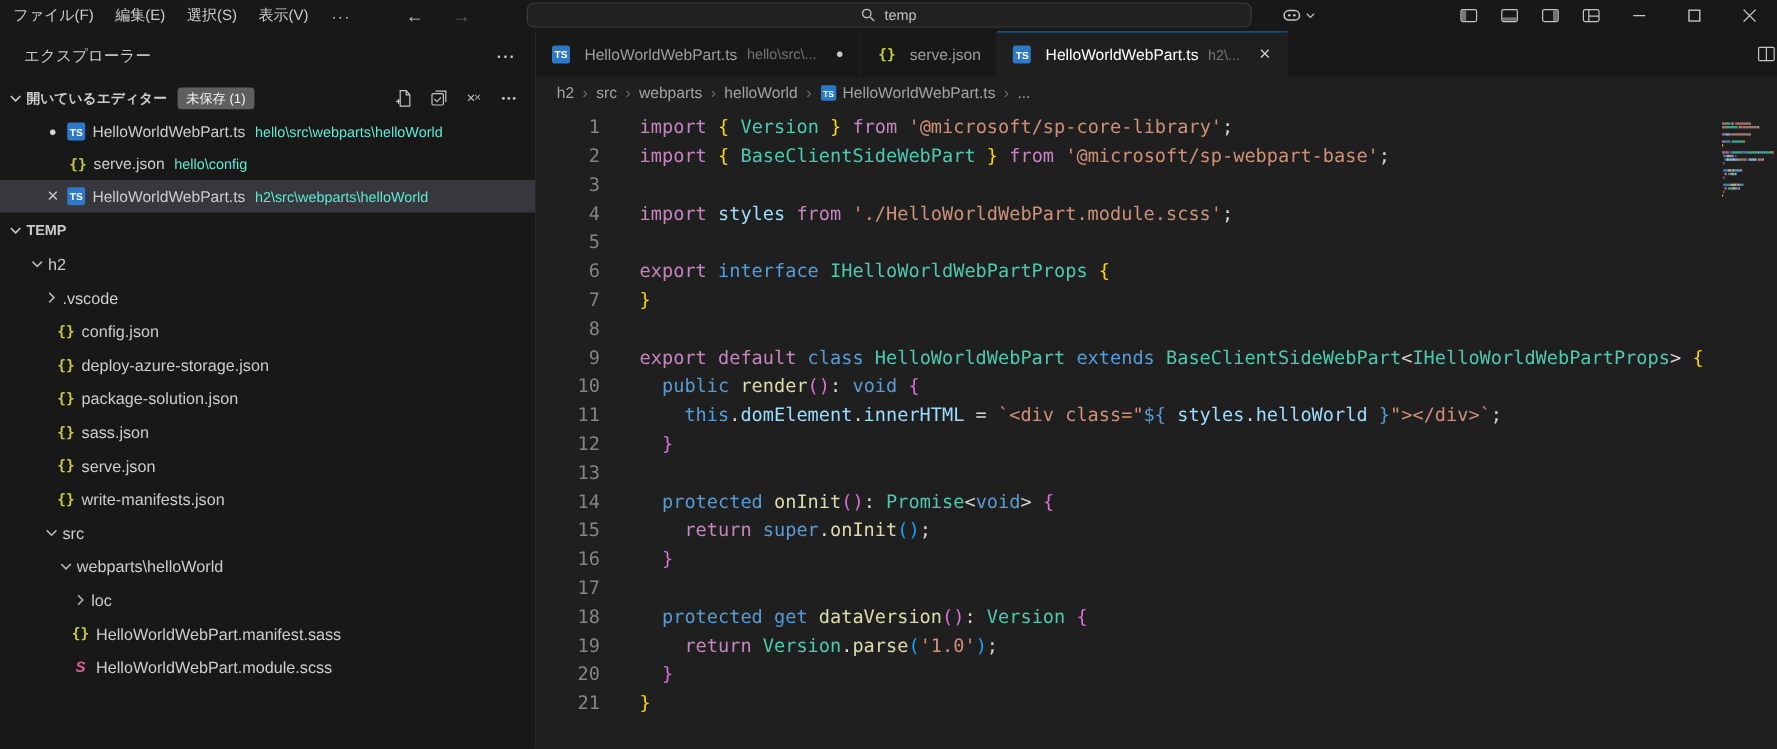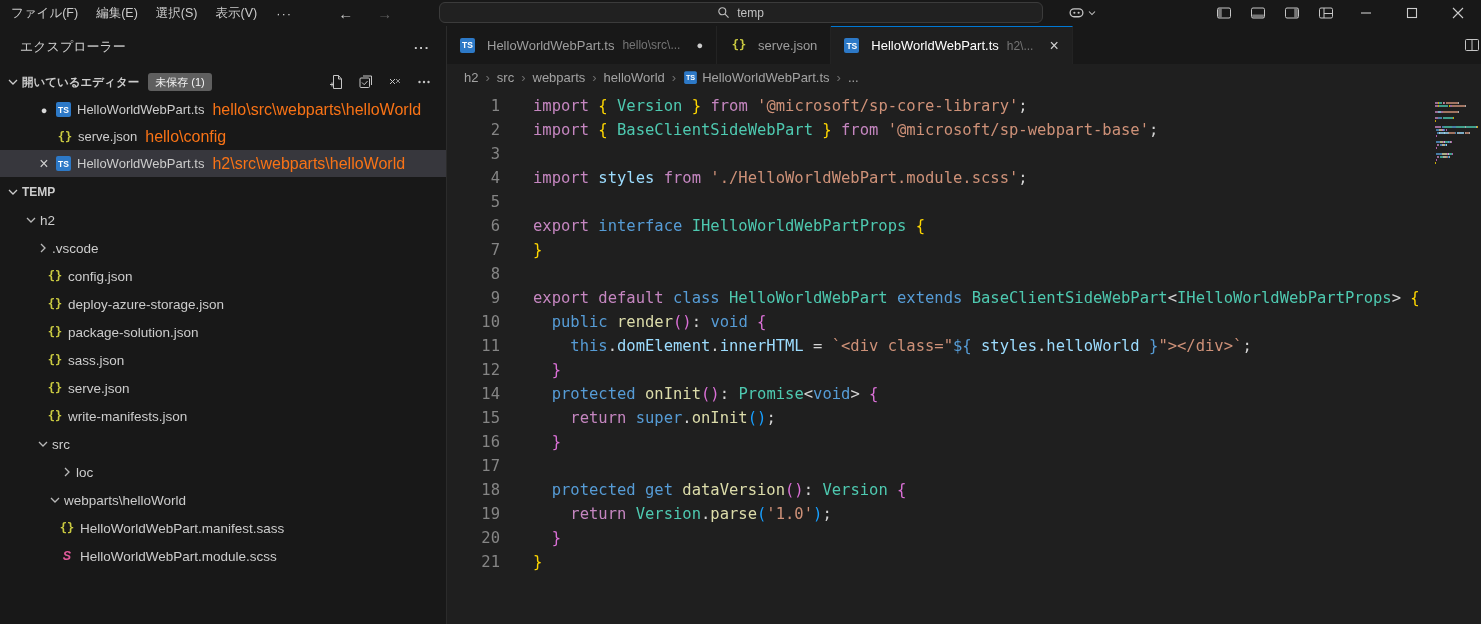--- a/index.html
+++ b/index.html
@@ -34,21 +34,21 @@
   #oe-header .actions{margin-left:auto;display:flex;gap:4px}
   .act-icon{width:25px;height:22px;display:flex;align-items:center;justify-content:center;border-radius:4px}
   .badge{background:#5f5f5f;color:#f4f4f4;font-size:11px;font-weight:400;padding:1.5px 7px;border-radius:3px;margin-left:9px;white-space:nowrap}
   .chev{width:18px;height:16px;flex:none;display:inline-flex;align-items:center;justify-content:center}
   #open-editors-list{flex:none}
   .oe-row{height:27px;display:flex;align-items:center;padding-left:32px;white-space:nowrap}
   .oe-row.selected{background:#37373d}
   .oe-marker{width:24px;flex:none;text-align:center;color:#d8d8d8;font-size:11px}
   .oe-marker.close{font-size:16px;color:#cfcfcf;line-height:1}
   .oe-name{color:#cccccc}
-  .oe-path{margin-left:8px;color:#f97316;font-size:16px;overflow:hidden;text-overflow:ellipsis}
+  .oe-path{margin-left:8px;color:#5eead4;font-size:12px;overflow:hidden;text-overflow:ellipsis}
   #temp-header{height:29px;padding:0 4px;font-size:12px}
   #file-tree{flex:1;overflow:hidden}
   .tree-row{height:28px;display:flex;align-items:center;color:#cccccc;white-space:nowrap;font-size:13.5px}
   .ficon{width:18px;height:16px;flex:none;display:inline-flex;align-items:center;justify-content:center;margin-right:4px;font-weight:700}
   .ficon.ts{background:#2d79c7;color:#fff;font-size:8.5px;border-radius:2px;width:15px;height:15px;margin-right:6px}
   .ficon.json{color:#cbcb41;font-size:12px;font-family:"DejaVu Sans Mono","Liberation Mono",monospace}
   .ficon.scss{color:#e25a9b;font-size:12.5px;font-style:italic}
 
   
   #editor{flex:1;display:flex;flex-direction:column;min-width:0;background:#1f1f1f}
@@ -275,35 +275,35 @@
           <span>write-manifests.json</span>
         </div>
         <div class="tree-row" style="padding-left: 34px;">
           <span class="chev">
             <svg width="16" height="16" viewBox="0 0 16 16">
               <path d="M4 6l4 4 4-4" fill="none" stroke="#b8b8b8" stroke-width="1.3"></path>
             </svg>
           </span>
           <span>src</span>
         </div>
+        <div class="tree-row" style="padding-left: 46px;">
+          <span class="chev">
+            <svg width="16" height="16" viewBox="0 0 16 16">
+              <path d="M4 6l4 4 4-4" fill="none" stroke="#b8b8b8" stroke-width="1.3"></path>
+            </svg>
+          </span>
+          <span>webparts\helloWorld</span>
+        </div>
         <div class="tree-row" style="padding-left: 58px;">
           <span class="chev">
             <svg width="16" height="16" viewBox="0 0 16 16">
               <path d="M6 4l4 4-4 4" fill="none" stroke="#b8b8b8" stroke-width="1.3"></path>
             </svg>
           </span>
           <span>loc</span>
-        </div>
-        <div class="tree-row" style="padding-left: 46px;">
-          <span class="chev">
-            <svg width="16" height="16" viewBox="0 0 16 16">
-              <path d="M4 6l4 4 4-4" fill="none" stroke="#b8b8b8" stroke-width="1.3"></path>
-            </svg>
-          </span>
-          <span>webparts\helloWorld</span>
         </div>
         <div class="tree-row" style="padding-left: 58px;">
           <span class="ficon json">{}</span>
           <span>HelloWorldWebPart.manifest.sass</span>
         </div>
         <div class="tree-row" style="padding-left: 58px;">
           <span class="ficon scss">S</span>
           <span>HelloWorldWebPart.module.scss</span>
         </div>
       </div>
@@ -367,20 +367,21 @@
           <div class="cl"><span class="ln">3</span><span class="lt"></span></div>
           <div class="cl"><span class="ln">4</span><span class="lt"><span style="color: rgb(197, 134, 192);">import</span><span style="color: rgb(212, 212, 212);"> </span><span style="color: rgb(156, 220, 254);">styles</span><span style="color: rgb(212, 212, 212);"> </span><span style="color: rgb(197, 134, 192);">from</span><span style="color: rgb(212, 212, 212);"> </span><span style="color: rgb(206, 145, 120);">'./HelloWorldWebPart.module.scss'</span><span style="color: rgb(212, 212, 212);">;</span></span></div>
           <div class="cl"><span class="ln">5</span><span class="lt"></span></div>
           <div class="cl"><span class="ln">6</span><span class="lt"><span style="color: rgb(197, 134, 192);">export</span><span style="color: rgb(212, 212, 212);"> </span><span style="color: rgb(86, 156, 214);">interface</span><span style="color: rgb(212, 212, 212);"> </span><span style="color: rgb(78, 201, 176);">IHelloWorldWebPartProps</span><span style="color: rgb(212, 212, 212);"> </span><span style="color: rgb(255, 215, 0);">{</span></span></div>
           <div class="cl"><span class="ln">7</span><span class="lt"><span style="color: rgb(255, 215, 0);">}</span></span></div>
           <div class="cl"><span class="ln">8</span><span class="lt"></span></div>
           <div class="cl"><span class="ln">9</span><span class="lt"><span style="color: rgb(197, 134, 192);">export</span><span style="color: rgb(212, 212, 212);"> </span><span style="color: rgb(197, 134, 192);">default</span><span style="color: rgb(212, 212, 212);"> </span><span style="color: rgb(86, 156, 214);">class</span><span style="color: rgb(212, 212, 212);"> </span><span style="color: rgb(78, 201, 176);">HelloWorldWebPart</span><span style="color: rgb(212, 212, 212);"> </span><span style="color: rgb(86, 156, 214);">extends</span><span style="color: rgb(212, 212, 212);"> </span><span style="color: rgb(78, 201, 176);">BaseClientSideWebPart</span><span style="color: rgb(212, 212, 212);">&lt;</span><span style="color: rgb(78, 201, 176);">IHelloWorldWebPartProps</span><span style="color: rgb(212, 212, 212);">&gt;</span><span style="color: rgb(212, 212, 212);"> </span><span style="color: rgb(255, 215, 0);">{</span></span></div>
           <div class="cl"><span class="ln">10</span><span class="lt"><span style="color: rgb(212, 212, 212);">  </span><span style="color: rgb(86, 156, 214);">public</span><span style="color: rgb(212, 212, 212);"> </span><span style="color: rgb(220, 220, 170);">render</span><span style="color: rgb(218, 112, 214);">(</span><span style="color: rgb(218, 112, 214);">)</span><span style="color: rgb(212, 212, 212);">:</span><span style="color: rgb(212, 212, 212);"> </span><span style="color: rgb(86, 156, 214);">void</span><span style="color: rgb(212, 212, 212);"> </span><span style="color: rgb(218, 112, 214);">{</span></span></div>
           <div class="cl"><span class="ln">11</span><span class="lt"><span style="color: rgb(212, 212, 212);">    </span><span style="color: rgb(86, 156, 214);">this</span><span style="color: rgb(212, 212, 212);">.</span><span style="color: rgb(156, 220, 254);">domElement</span><span style="color: rgb(212, 212, 212);">.</span><span style="color: rgb(156, 220, 254);">innerHTML</span><span style="color: rgb(212, 212, 212);"> = </span><span style="color: rgb(206, 145, 120);">`&lt;div class="</span><span style="color: rgb(86, 156, 214);">${</span><span style="color: rgb(212, 212, 212);"> </span><span style="color: rgb(156, 220, 254);">styles</span><span style="color: rgb(212, 212, 212);">.</span><span style="color: rgb(156, 220, 254);">helloWorld</span><span style="color: rgb(212, 212, 212);"> </span><span style="color: rgb(86, 156, 214);">}</span><span style="color: rgb(206, 145, 120);">"&gt;&lt;/div&gt;`</span><span style="color: rgb(212, 212, 212);">;</span></span></div>
           <div class="cl"><span class="ln">12</span><span class="lt"><span style="color: rgb(212, 212, 212);">  </span><span style="color: rgb(218, 112, 214);">}</span></span></div>
+          <div class="cl"><span class="ln">13</span><span class="lt"></span></div>
           <div class="cl"><span class="ln">14</span><span class="lt"><span style="color: rgb(212, 212, 212);">  </span><span style="color: rgb(86, 156, 214);">protected</span><span style="color: rgb(212, 212, 212);"> </span><span style="color: rgb(220, 220, 170);">onInit</span><span style="color: rgb(218, 112, 214);">(</span><span style="color: rgb(218, 112, 214);">)</span><span style="color: rgb(212, 212, 212);">:</span><span style="color: rgb(212, 212, 212);"> </span><span style="color: rgb(78, 201, 176);">Promise</span><span style="color: rgb(212, 212, 212);">&lt;</span><span style="color: rgb(86, 156, 214);">void</span><span style="color: rgb(212, 212, 212);">&gt;</span><span style="color: rgb(212, 212, 212);"> </span><span style="color: rgb(218, 112, 214);">{</span></span></div>
           <div class="cl"><span class="ln">15</span><span class="lt"><span style="color: rgb(212, 212, 212);">    </span><span style="color: rgb(197, 134, 192);">return</span><span style="color: rgb(212, 212, 212);"> </span><span style="color: rgb(86, 156, 214);">super</span><span style="color: rgb(212, 212, 212);">.</span><span style="color: rgb(220, 220, 170);">onInit</span><span style="color: rgb(23, 159, 255);">(</span><span style="color: rgb(23, 159, 255);">)</span><span style="color: rgb(212, 212, 212);">;</span></span></div>
           <div class="cl"><span class="ln">16</span><span class="lt"><span style="color: rgb(212, 212, 212);">  </span><span style="color: rgb(218, 112, 214);">}</span></span></div>
           <div class="cl"><span class="ln">17</span><span class="lt"></span></div>
           <div class="cl"><span class="ln">18</span><span class="lt"><span style="color: rgb(212, 212, 212);">  </span><span style="color: rgb(86, 156, 214);">protected</span><span style="color: rgb(212, 212, 212);"> </span><span style="color: rgb(86, 156, 214);">get</span><span style="color: rgb(212, 212, 212);"> </span><span style="color: rgb(220, 220, 170);">dataVersion</span><span style="color: rgb(218, 112, 214);">(</span><span style="color: rgb(218, 112, 214);">)</span><span style="color: rgb(212, 212, 212);">:</span><span style="color: rgb(212, 212, 212);"> </span><span style="color: rgb(78, 201, 176);">Version</span><span style="color: rgb(212, 212, 212);"> </span><span style="color: rgb(218, 112, 214);">{</span></span></div>
           <div class="cl"><span class="ln">19</span><span class="lt"><span style="color: rgb(212, 212, 212);">    </span><span style="color: rgb(197, 134, 192);">return</span><span style="color: rgb(212, 212, 212);"> </span><span style="color: rgb(78, 201, 176);">Version</span><span style="color: rgb(212, 212, 212);">.</span><span style="color: rgb(220, 220, 170);">parse</span><span style="color: rgb(23, 159, 255);">(</span><span style="color: rgb(206, 145, 120);">'1.0'</span><span style="color: rgb(23, 159, 255);">)</span><span style="color: rgb(212, 212, 212);">;</span></span></div>
           <div class="cl"><span class="ln">20</span><span class="lt"><span style="color: rgb(212, 212, 212);">  </span><span style="color: rgb(218, 112, 214);">}</span></span></div>
           <div class="cl"><span class="ln">21</span><span class="lt"><span style="color: rgb(255, 215, 0);">}</span></span></div>
         </div>
       <div id="minimap">

